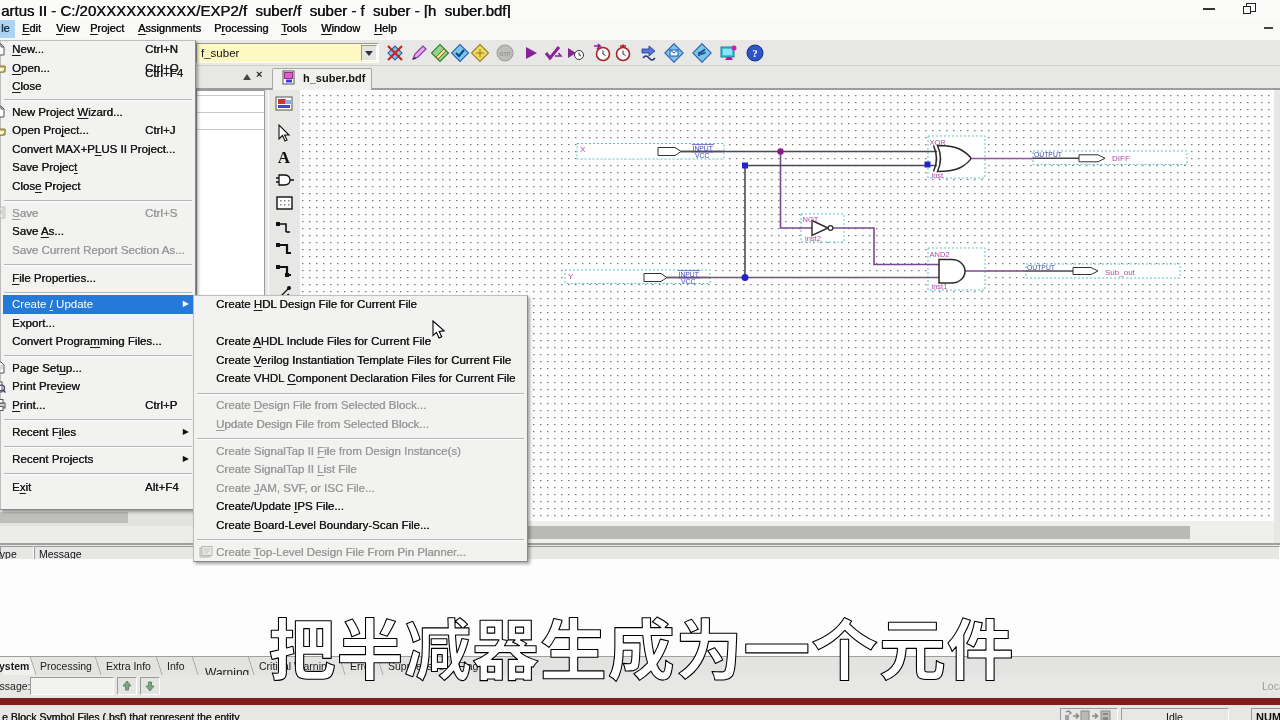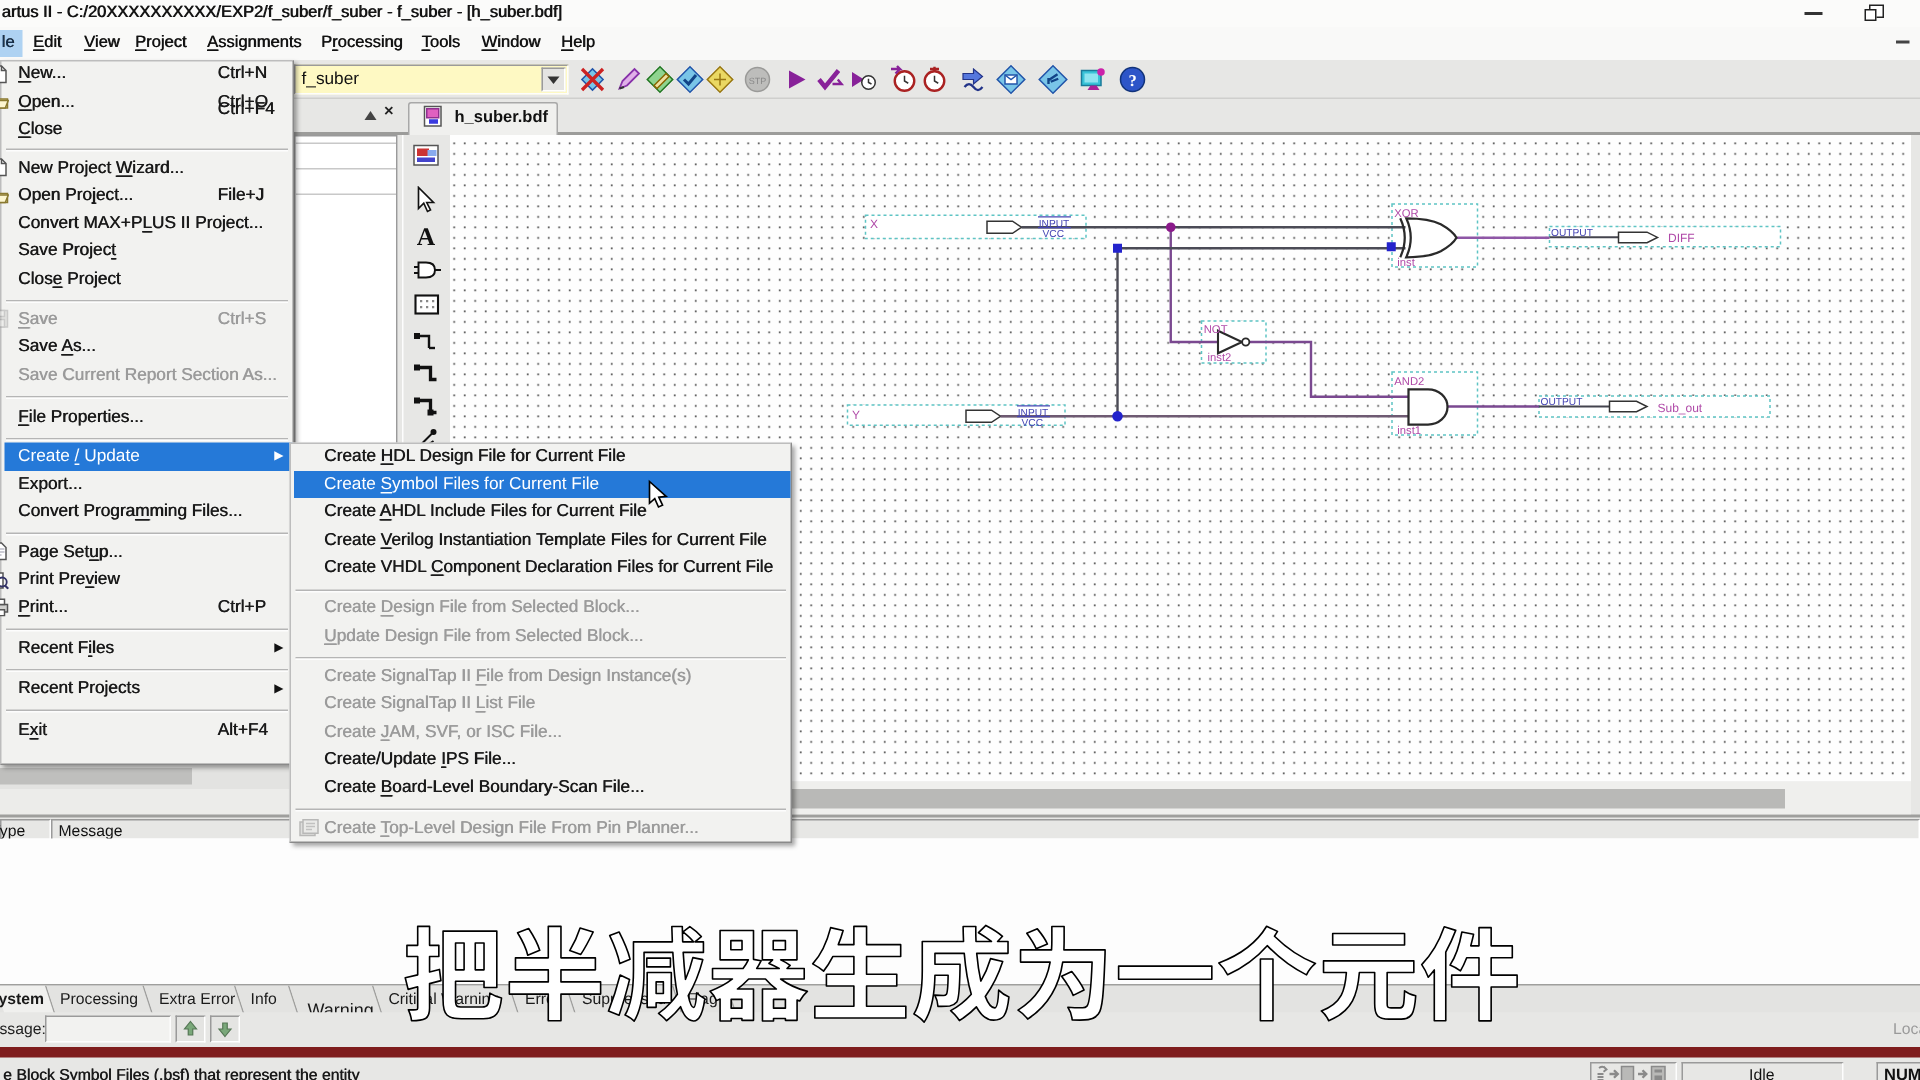--- a/index.html
+++ b/index.html
@@ -13,21 +13,21 @@
 .sep{position:absolute;left:3px;right:3px;height:0;border-top:1px solid #b5b5b5;border-bottom:1px solid #fdfdfd}
 .hl{position:absolute;background:#2579d8;color:#fff}
 u{text-decoration:underline;text-underline-offset:1.5px}
 .tb3d{border:1px solid #9a9a9a;border-bottom-color:#fff;border-right-color:#fff}
 .sunk{border:1px solid #9a9a9a;border-bottom-color:#fdfdfd;border-right-color:#fdfdfd}
 </style></head>
 <body>
 <div id="app">
 
 <div class="a" style="left:0;top:0;width:1280px;height:18px;background:#fbfbfa">
- <div class="a" style="left:1px;top:2px;font-size:11px;color:#141414;text-shadow:.5px 0 0 #141414">artus II - C:/20XXXXXXXXXX/EXP2/f_suber/f_suber - f_suber - [h_suber.bdf]</div>
+ <div class="a" style="left:1px;top:2px;font-size:15px;color:#141414;text-shadow:.5px 0 0 #141414">artus II - C:/20XXXXXXXXXX/EXP2/f_suber/f_suber - f_suber - [h_suber.bdf]</div>
  <div class="a" style="left:1203px;top:8px;width:12px;height:2px;background:#333"></div>
  <div class="a" style="left:1246px;top:3px;width:10px;height:9px;border:1.5px solid #222;background:#fff"></div>
  <div class="a" style="left:1243px;top:6px;width:8px;height:8px;border:1.5px solid #222;background:#fff"></div>
 </div>
 
 <div class="a" style="left:0;top:18px;width:1280px;height:22px;background:#f9f9f8;font-size:11px;text-shadow:.4px 0 0 #222">
  <div class="a" style="left:0;top:2px;width:15px;height:18px;background:#aed2f2"></div>
  <div class="a" style="left:1px;top:4px;color:#16324f">le</div>
  <div class="a" style="left:22px;top:4px"><u>E</u>dit</div>
  <div class="a" style="left:56px;top:4px"><u>V</u>iew</div>
@@ -213,21 +213,21 @@
         <div class="a" style="left:34px;top:0;width:65px;height:19px;background:#e3e3e1;border-right:1px solid #9f9f9d;transform:skewX(18deg)"></div>
         <div class="a" style="left:99px;top:0;width:61px;height:19px;background:#e3e3e1;border-right:1px solid #9f9f9d;transform:skewX(18deg)"></div>
         <div class="a" style="left:160px;top:0;width:36px;height:19px;background:#e3e3e1;border-right:1px solid #9f9f9d;transform:skewX(18deg)"></div>
         <div class="a" style="left:196px;top:0;width:56px;height:19px;background:#e3e3e1;border-right:1px solid #9f9f9d;transform:skewX(18deg)"></div>
         <div class="a" style="left:252px;top:0;width:91px;height:19px;background:#e3e3e1;border-right:1px solid #9f9f9d;transform:skewX(18deg)"></div>
         <div class="a" style="left:343px;top:0;width:38px;height:19px;background:#e3e3e1;border-right:1px solid #9f9f9d;transform:skewX(18deg)"></div>
         <div class="a" style="left:381px;top:0;width:71px;height:19px;background:#e3e3e1;border-right:1px solid #9f9f9d;transform:skewX(18deg)"></div>
         <div class="a" style="left:452px;top:0;width:36px;height:19px;background:#e3e3e1;border-right:1px solid #9f9f9d;transform:skewX(18deg)"></div>
         <div class="a" style="left:-8px;top:3px;font-size:10.5px;font-weight:bold;color:#1a1a1a">System</div>
         <div class="a" style="left:40px;top:3px;font-size:10.5px;color:#1a1a1a">Processing</div>
-        <div class="a" style="left:106px;top:3px;font-size:10.5px;color:#1a1a1a">Extra Error</div>
+        <div class="a" style="left:106px;top:3px;font-size:10.5px;color:#1a1a1a">Extra Info</div>
         <div class="a" style="left:167px;top:3px;font-size:10.5px;color:#1a1a1a">Info</div>
         <div class="a" style="left:205px;top:9px;font-size:12px;color:#1a1a1a">Warning</div>
         <div class="a" style="left:259px;top:3px;font-size:10.5px;color:#1a1a1a">Critical Warning</div>
         <div class="a" style="left:350px;top:3px;font-size:10.5px;color:#1a1a1a">Error</div>
         <div class="a" style="left:388px;top:3px;font-size:10.5px;color:#1a1a1a">Suppressed</div>
         <div class="a" style="left:458px;top:3px;font-size:10.5px;color:#1a1a1a">Flag</div>
       </div>
 </div>
 
 <div class="a" style="left:0;top:675px;width:1280px;height:23px;background:#e7e7e5">
@@ -368,21 +368,21 @@
       </svg></div>
     <div class="mi" style="top:39px"><u>C</u>lose</div>
     <div class="sc" style="left:144px;top:26px">Ctrl+F4</div>
     <div class="sep" style="top:57.5px"></div>
     <div class="mi" style="top:64.5px">New Project <u>W</u>izard...</div>
     <div class="a" style="left:-8px;top:64px;"><svg width="13" height="13">
         <path d="M2 1 h6 l3 3 v8 h-9 z" fill="#fff" stroke="#555"></path>
         <path d="M8 1 v3 h3" fill="none" stroke="#555"></path>
       </svg></div>
     <div class="mi" style="top:83px">Open Pro<u>j</u>ect...</div>
-    <div class="sc" style="left:144px;top:83px">File+J</div>
+    <div class="sc" style="left:144px;top:83px">Ctrl+J</div>
     <div class="a" style="left:-8px;top:82.5px;"><svg width="13" height="13">
         <path d="M1 3 h4 l1.5 2 h5.5 v6 h-11 z" fill="#f7edb5" stroke="#8a7a30"></path>
         <path d="M1 11 l2.5-5 h9 l-2 5 z" fill="#fdf6d0" stroke="#8a7a30"></path>
       </svg></div>
     <div class="mi" style="top:101.5px">Convert MAX+P<u>L</u>US II Project...</div>
     <div class="mi" style="top:120px">Save Projec<u>t</u></div>
     <div class="mi" style="top:138.5px">Clos<u>e</u> Project</div>
     <div class="sep" style="top:159px"></div>
     <div class="mi gray" style="top:165.5px"><u>S</u>ave</div>
     <div class="sc gray" style="left:144px;top:165.5px">Ctrl+S</div>
@@ -427,23 +427,20 @@
     <div class="sep" style="top:405px"></div>
     <div class="mi" style="top:411.5px">Recent Projects</div>
     <span style="position:absolute;right:6px;top:413px;font-size:8px">▶</span>
     <div class="sep" style="top:432px"></div>
     <div class="mi" style="top:439.5px">E<u>x</u>it</div>
     <div class="sc" style="left:144px;top:439.5px">Alt+F4</div>
   </div>
 
 <div class="a menupanel" style="left:193px;top:295px;width:335px;height:267px" id="submenu">
     <div class="mi" style="left:22px;top:2px">Create <u>H</u>DL Design File for Current File</div>
-    <div class="hl" style="left:2px;top:17.8px;width:331px;height:18.5px">
-      <span style="position:absolute;left:20px;top:3px;font-size:11.5px">Create <u style="text-decoration-color:#fff">S</u>ymbol Files for Current File</span>
-    </div>
     <div class="mi" style="left:22px;top:39px">Create <u>A</u>HDL Include Files for Current File</div>
     <div class="mi" style="left:22px;top:57.5px">Create <u>V</u>erilog Instantiation Template Files for Current File</div>
     <div class="mi" style="left:22px;top:76px">Create VHDL <u>C</u>omponent Declaration Files for Current File</div>
     <div class="sep" style="top:96.5px"></div>
     <div class="mi gray" style="left:22px;top:103px">Create <u>D</u>esign File from Selected Block...</div>
     <div class="mi gray" style="left:22px;top:121.5px"><u>U</u>pdate Design File from Selected Block...</div>
     <div class="sep" style="top:142px"></div>
     <div class="mi gray" style="left:22px;top:148.5px">Create SignalTap II <u>F</u>ile from Design Instance(s)</div>
     <div class="mi gray" style="left:22px;top:167px">Create SignalTap II <u>L</u>ist File</div>
     <div class="mi gray" style="left:22px;top:185.5px">Create <u>J</u>AM, SVF, or ISC File...</div>

